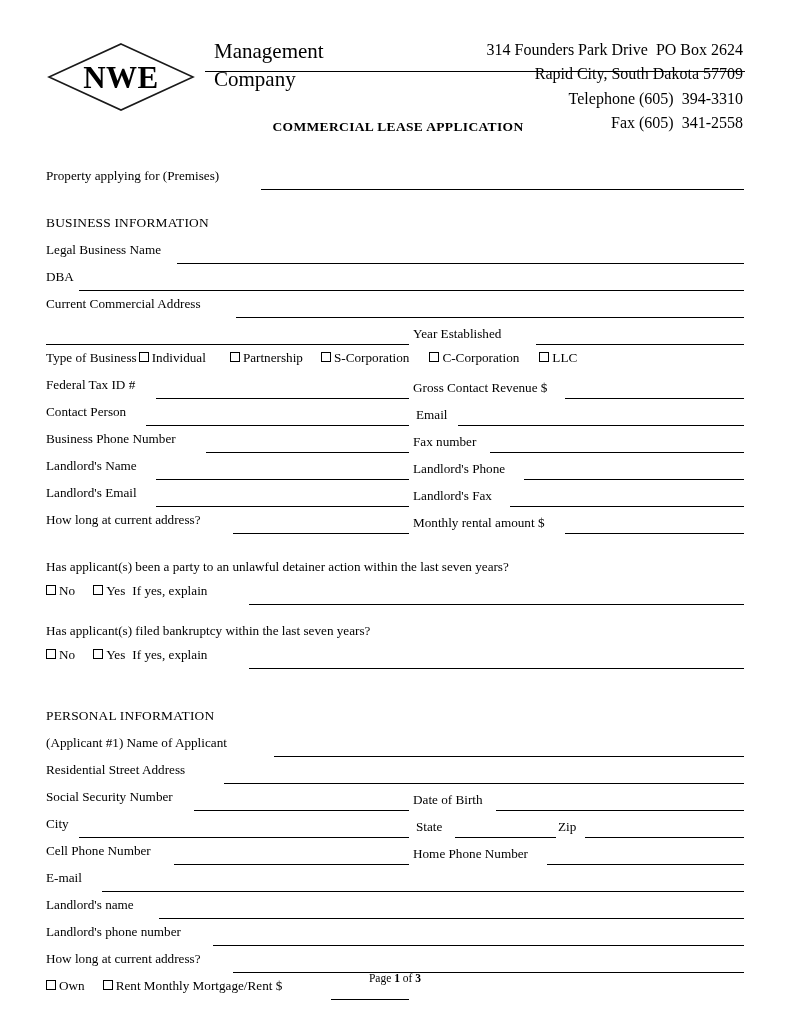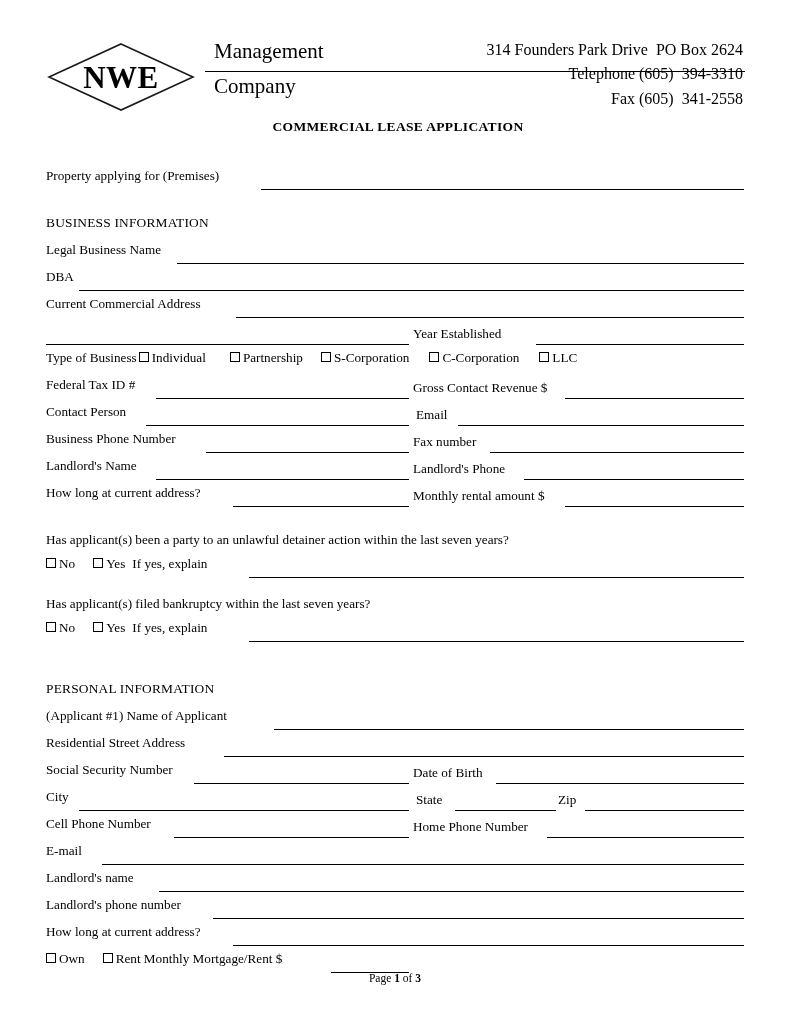--- a/index.html
+++ b/index.html
@@ -59,21 +59,21 @@
 
   .company-name {
     position: absolute;
     left: 214px;
     top: 38px;
     font-size: 21px;
     line-height: 1.32;
   }
   .company-name .cn-line2 {
     display: block;
-    margin-top: 7px;
+    margin-top: 0;
   }
 
   .header-rule {
     position: absolute;
     left: 205px;
     top: 71px;
     width: 540px;
     height: 0;
     border-top: 1.4px solid #000;
   }
@@ -185,20 +185,21 @@
 
     <div class="company-name">
       <span>Management</span>
       <span class="cn-line2">Company</span>
     </div>
 
     <div class="header-rule"></div>
 
     <div class="address-block">
       <div>314 Founders Park Drive  PO Box 2624</div>
+      <div>Rapid City, South Dakota 57709</div>
       <div>Telephone (605)  394-3310</div>
       <div>Fax (605)  341-2558</div>
     </div>
   </div>
 
   <div class="doc-title">COMMERCIAL LEASE APPLICATION</div>
 
   <div class="form-body">
 
     <div class="row">
@@ -256,20 +257,26 @@
       <span class="line" style="left:444px; right:0;"></span>
     </div>
 
     <div class="row">
       <span class="lbl">Landlord's Name</span>
       <span class="line" style="left:110px; width:253px;"></span>
       <span class="lbl" style="position:absolute; left:367px; bottom:8px;">Landlord's Phone</span>
       <span class="line" style="left:478px; right:0;"></span>
     </div>
 
+    <div class="row">
+      <span class="lbl">Landlord's Email</span>
+      <span class="line" style="left:110px; width:253px;"></span>
+      <span class="lbl" style="position:absolute; left:367px; bottom:8px;">Landlord's Fax</span>
+      <span class="line" style="left:464px; right:0;"></span>
+    </div>
 
     <div class="row">
       <span class="lbl">How long at current address?</span>
       <span class="line" style="left:187px; width:176px;"></span>
       <span class="lbl" style="position:absolute; left:367px; bottom:8px;">Monthly rental amount $</span>
       <span class="line" style="left:519px; right:0;"></span>
     </div>
 
     <div class="spacer-md"></div>
 

